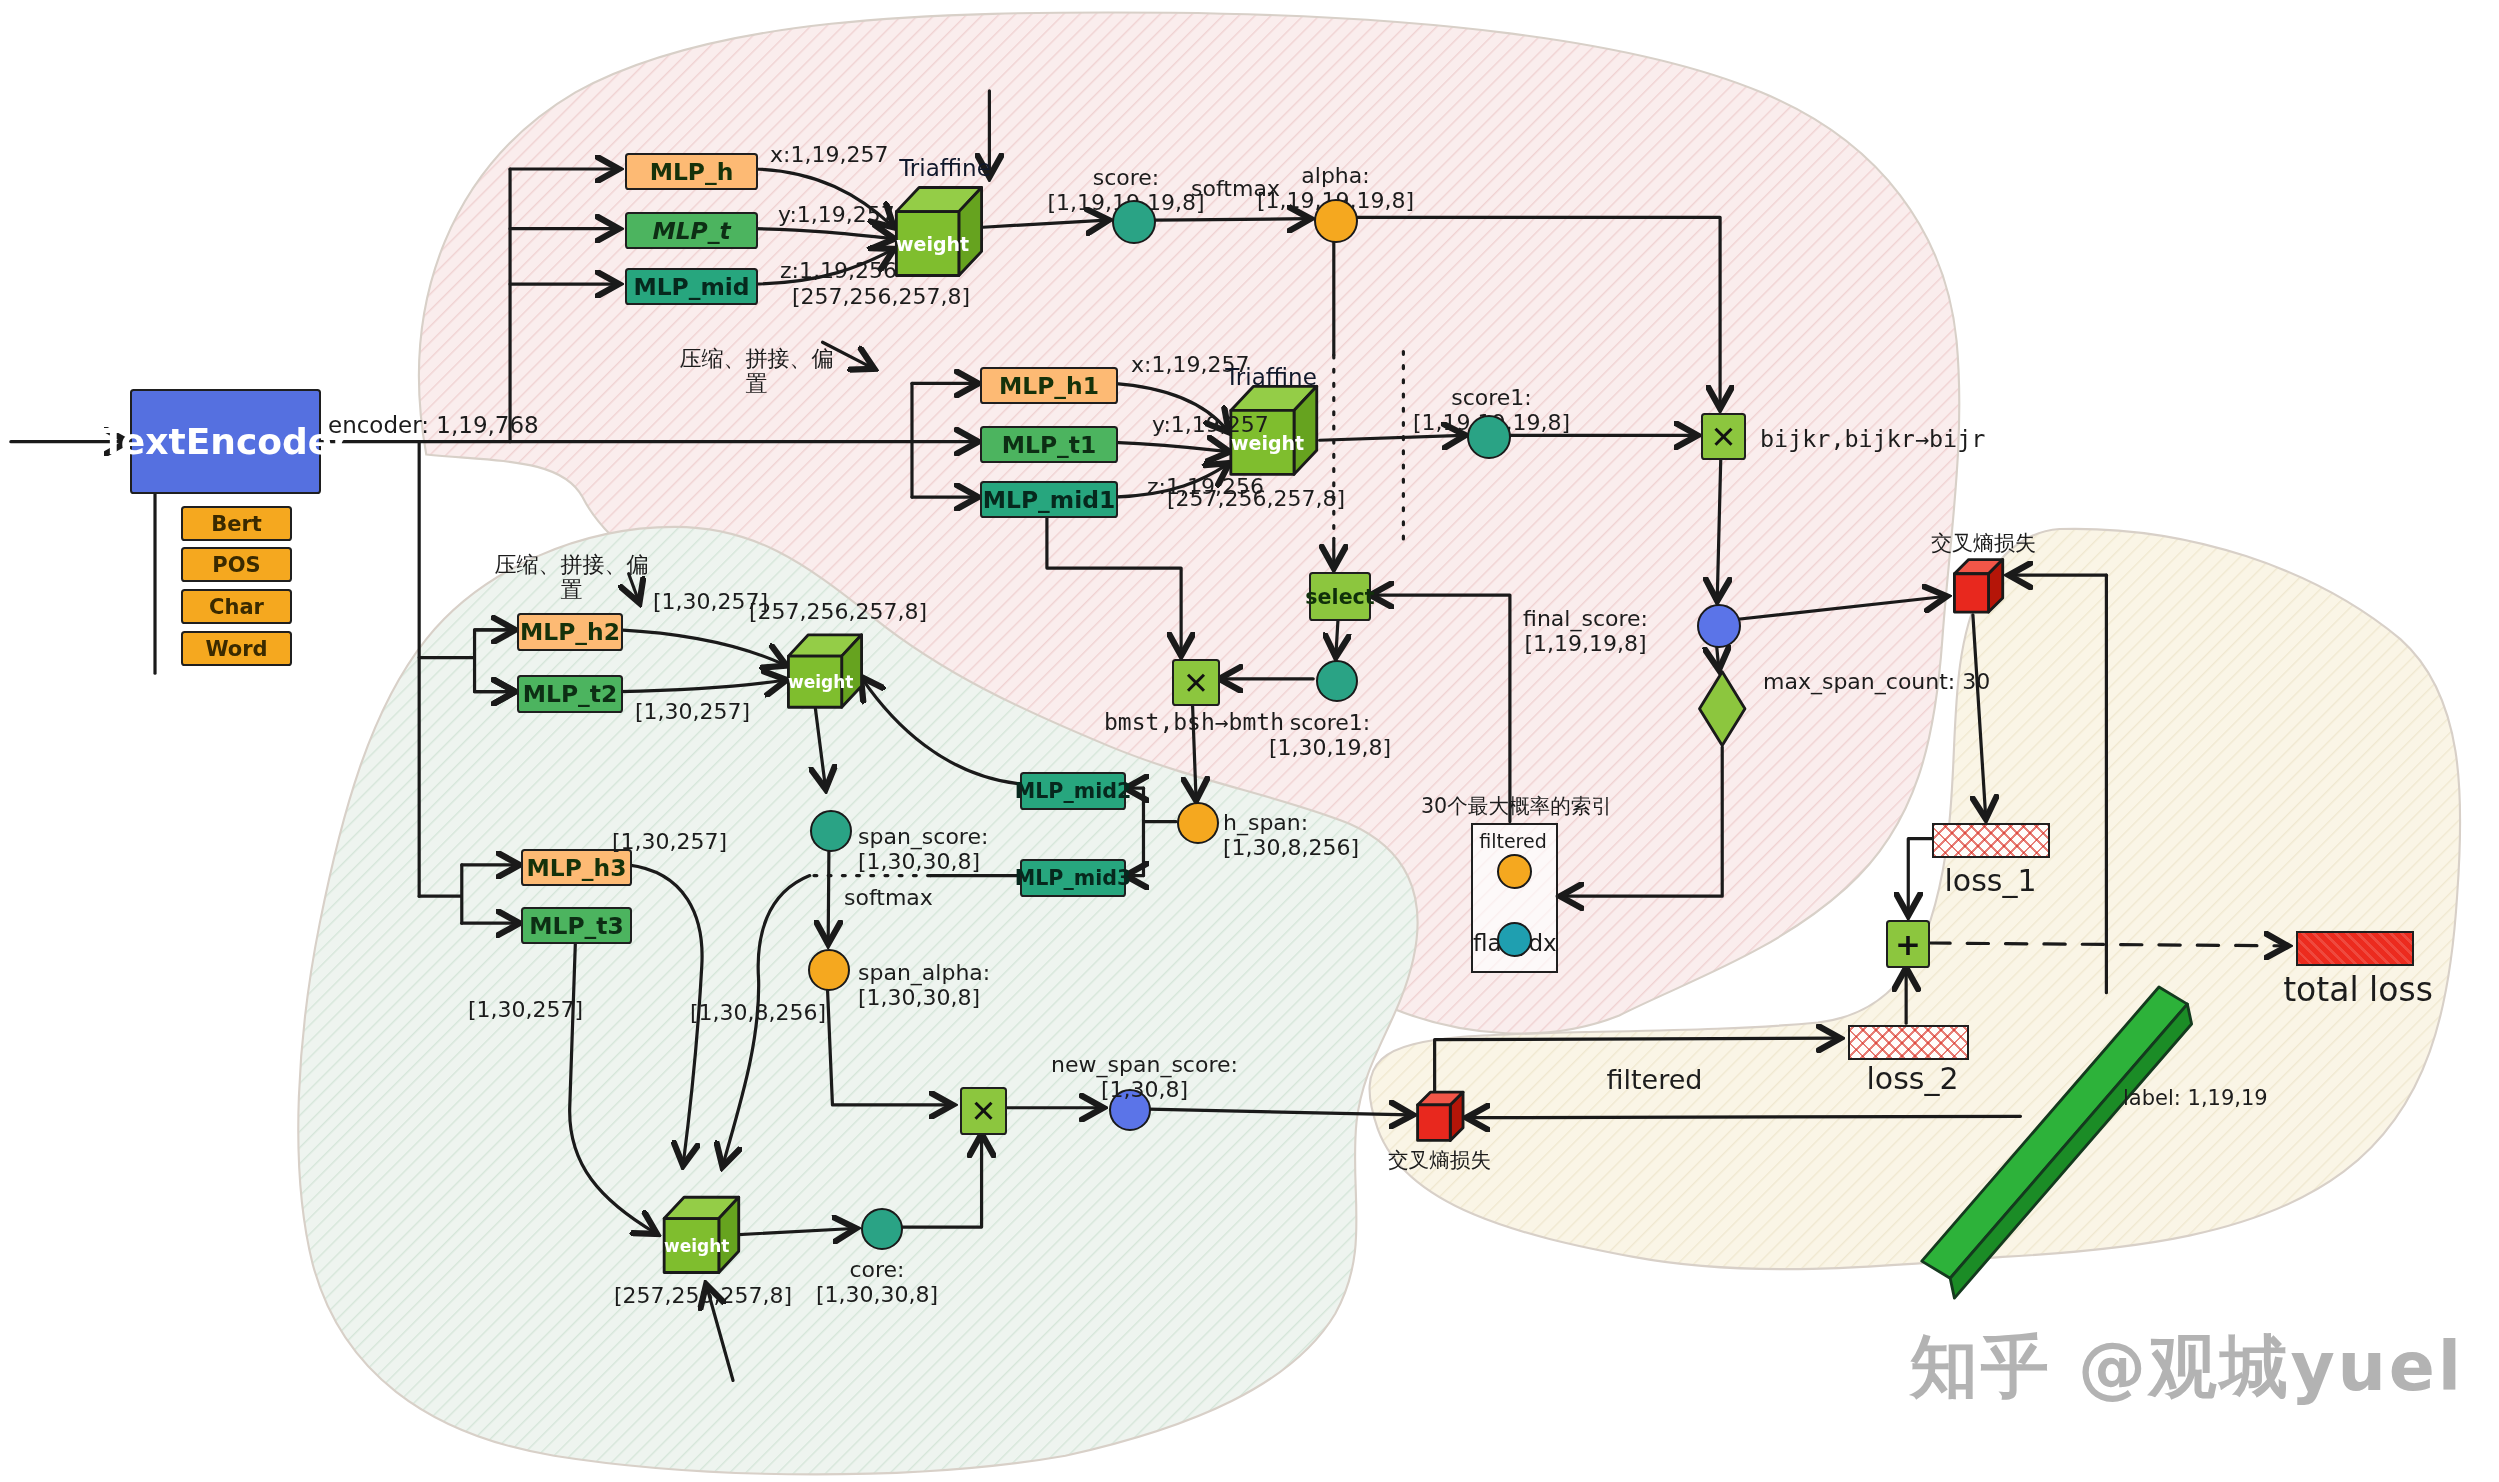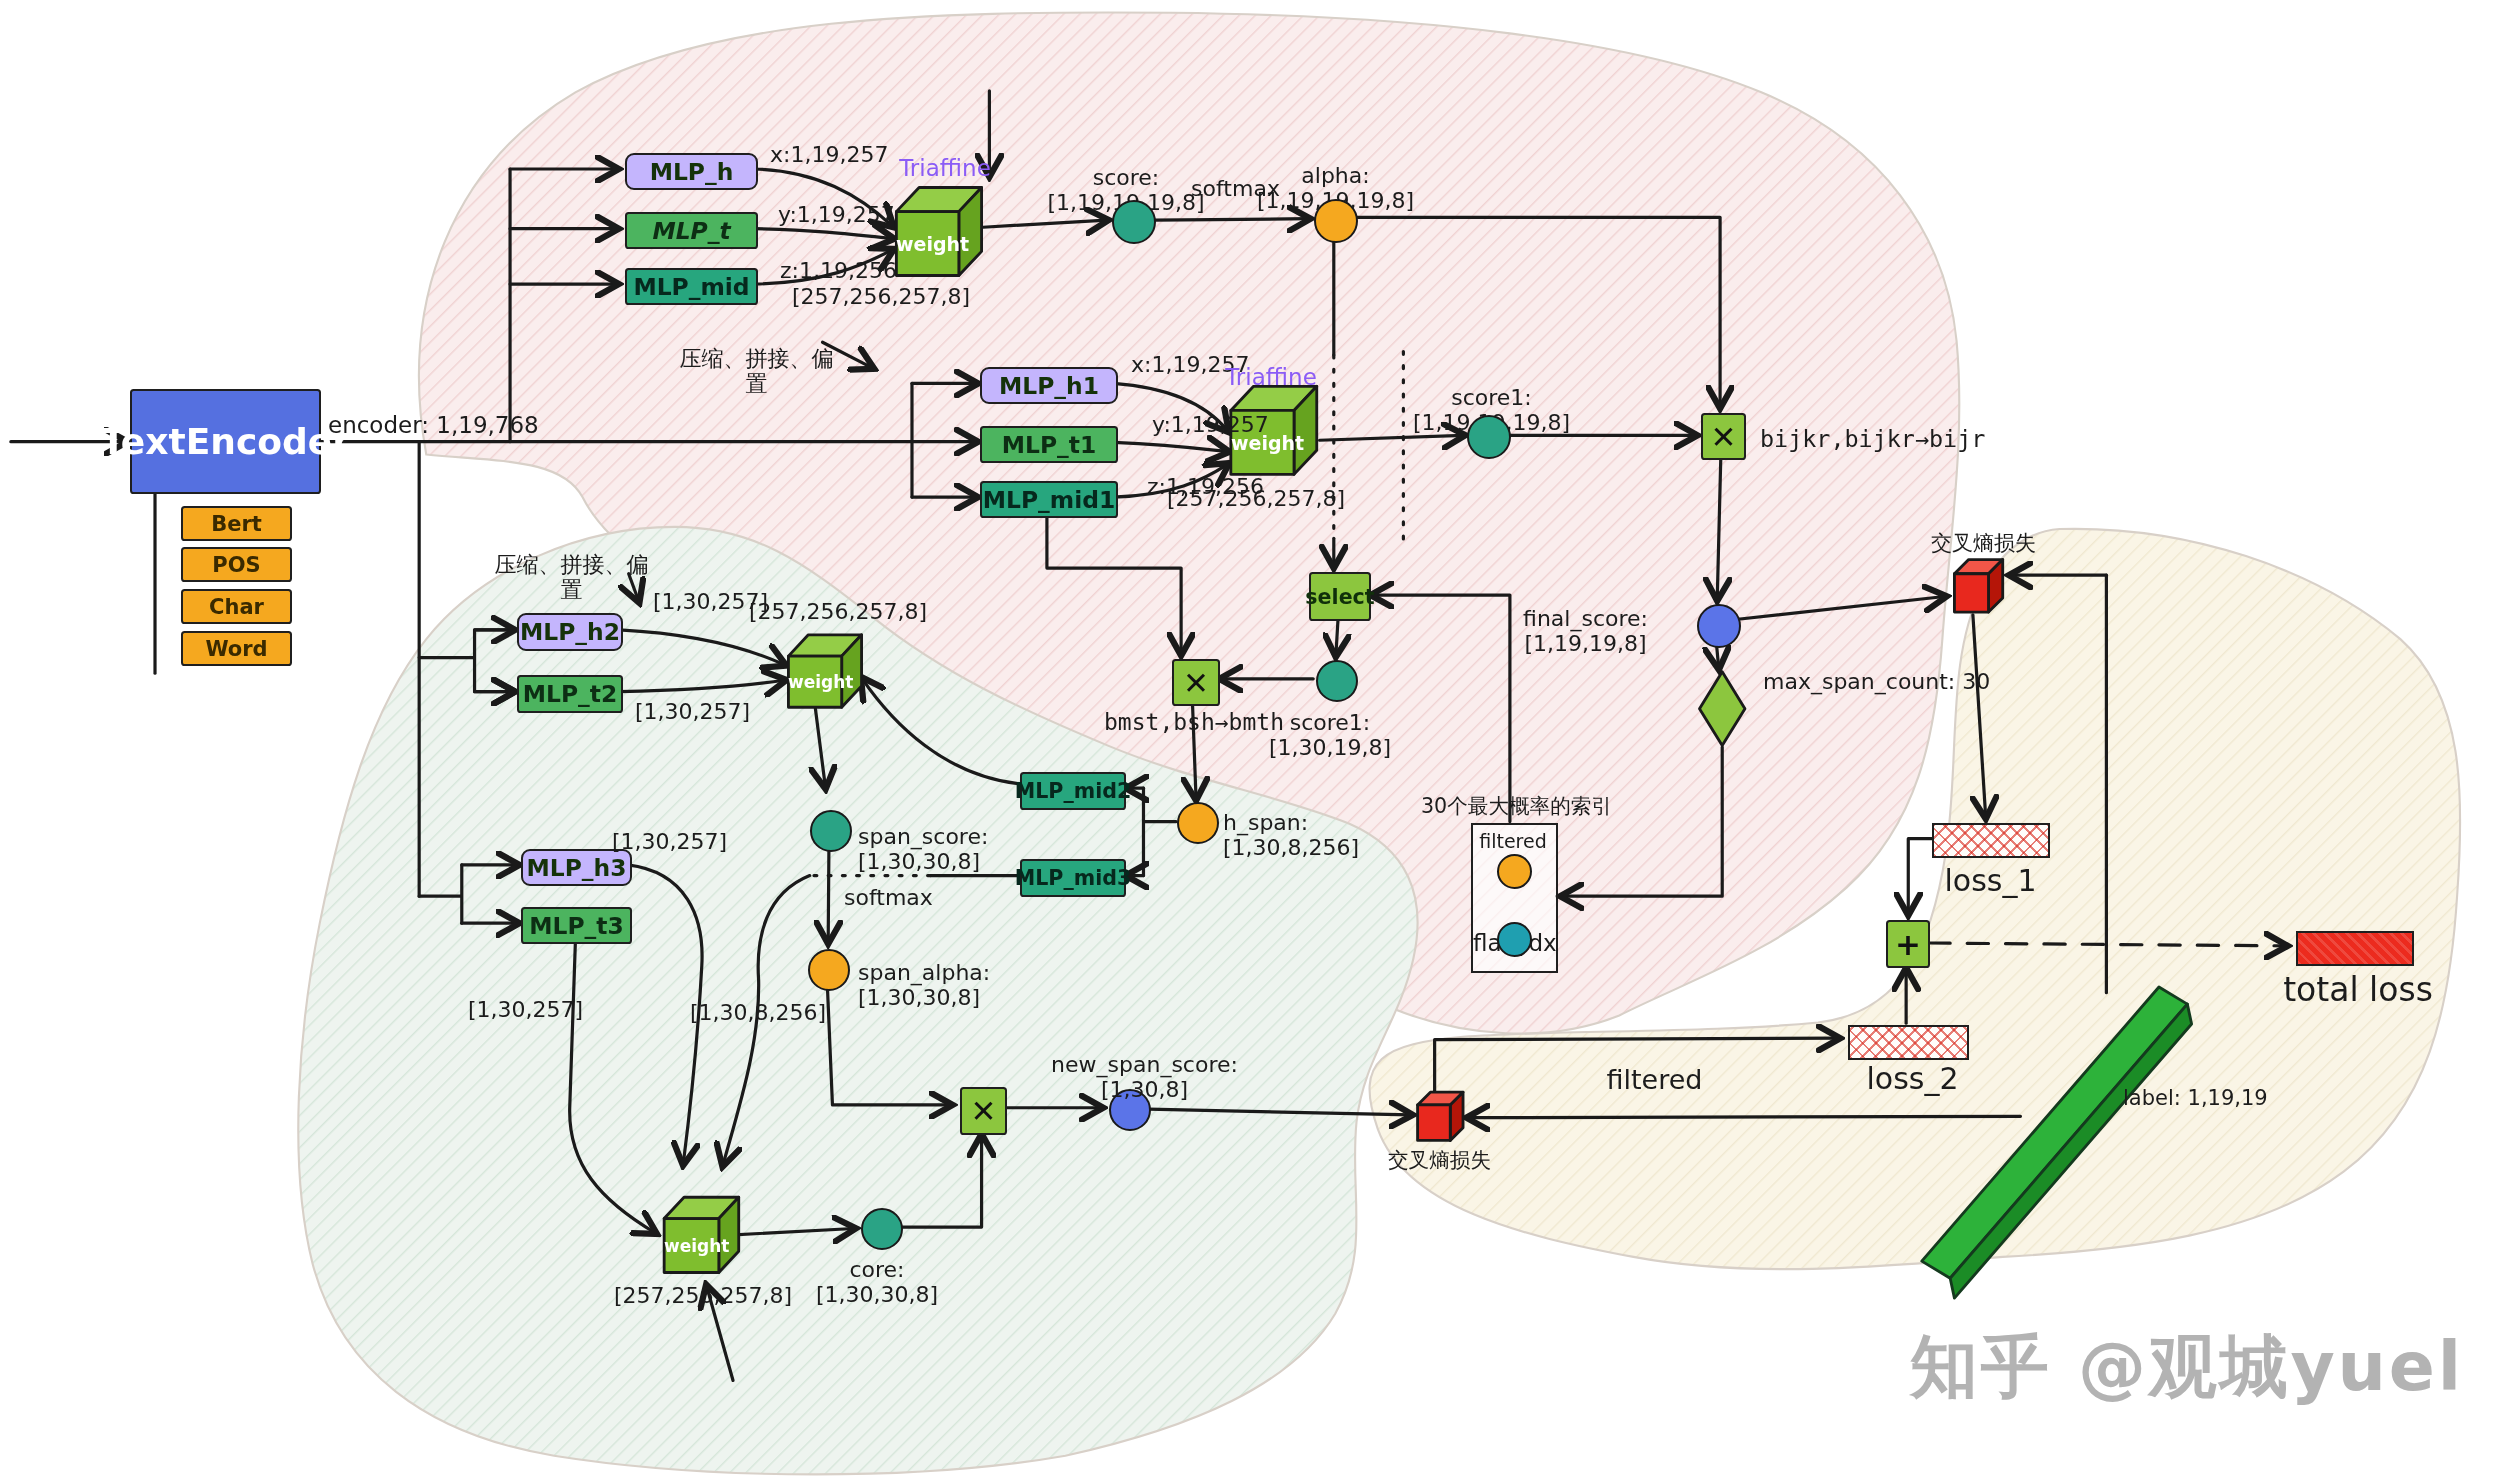--- a/index.html
+++ b/index.html
@@ -5,41 +5,41 @@
   html,body{margin:0;padding:0;background:#fff;}
   #canvas{position:relative;width:2500px;height:1482px;overflow:hidden;
           font-family:"DejaVu Sans",sans-serif;color:#1c1c1c;}
   svg{position:absolute;left:0;top:0;}
   .lbl{position:absolute;font-size:22px;line-height:1.15;font-weight:500;color:#1c1c1c;z-index:5;}
   .c{text-align:center;}
   .l{text-align:left;}
   .mono{font-family:"DejaVu Sans Mono",monospace;}
   .box{position:absolute;border:2.8px solid #1f1f1f;border-radius:3.6px;display:flex;
        align-items:center;justify-content:center;font-size:23.4px;font-weight:600;z-index:5;}
-  .mlp-h{background:#c4b5fd;color:#15320a;border-radius:9px;}
+  .mlp-h{background:#fdba74;color:#15320a;}
   .mlp-t{background:#4cb45f;color:#0d2e14;}
   .mlp-mid{background:#27a67e;color:#06281d;}
   .orangebox{background:#f5a81f;color:#3a2a00;font-size:21px;}
   .opbox{position:absolute;border:2.8px solid #1f1f1f;border-radius:3.6px;background:#8cc63e;
          display:flex;align-items:center;justify-content:center;font-size:31px;font-weight:700;color:#111;z-index:5;}
   .circle{position:absolute;border:2.8px solid #1a1a1a;border-radius:50%;z-index:5;}
   .teal{background:#2aa385;}
   .orange{background:#f5a81f;}
   .blue{background:#5b74e8;}
   .cyan{background:#1f9fb0;}
   .hatchloss{position:absolute;z-index:5;border:2.8px solid #1f1f1f;
      background:
        repeating-linear-gradient(45deg, rgba(216,42,30,.60) 0 2.1px, transparent 2.1px 9.2px),
        repeating-linear-gradient(-45deg, rgba(216,42,30,.60) 0 2.1px, transparent 2.1px 9.2px),
        #fffdfb;}
   .totalrect{position:absolute;z-index:5;border:2.8px solid #1f1f1f;
      background:repeating-linear-gradient(45deg, rgba(255,255,255,.14) 0 2.8px, transparent 2.8px 7.8px),#ec2b1e;}
   .whitebox{position:absolute;z-index:4;border:2.8px solid #1f1f1f;background:rgba(255,255,255,.65);}
   .weighttxt{position:absolute;z-index:6;color:#fff;font-size:19px;font-weight:700;text-align:center;}
-  .red{color:#8b5cf6;}
+  .red{color:#0f172a;}
   .wm{position:absolute;z-index:9;color:#b3b3b3;font-size:68px;font-weight:700;letter-spacing:2.8px;}
 </style>
 </head>
 <body>
 
 <div id="canvas">
 
   <svg width="2500" height="1482" viewBox="0 0 3520 2087">
     <defs>
       <pattern id="hpink" width="16" height="16" patternUnits="userSpaceOnUse" patternTransform="rotate(45)">

